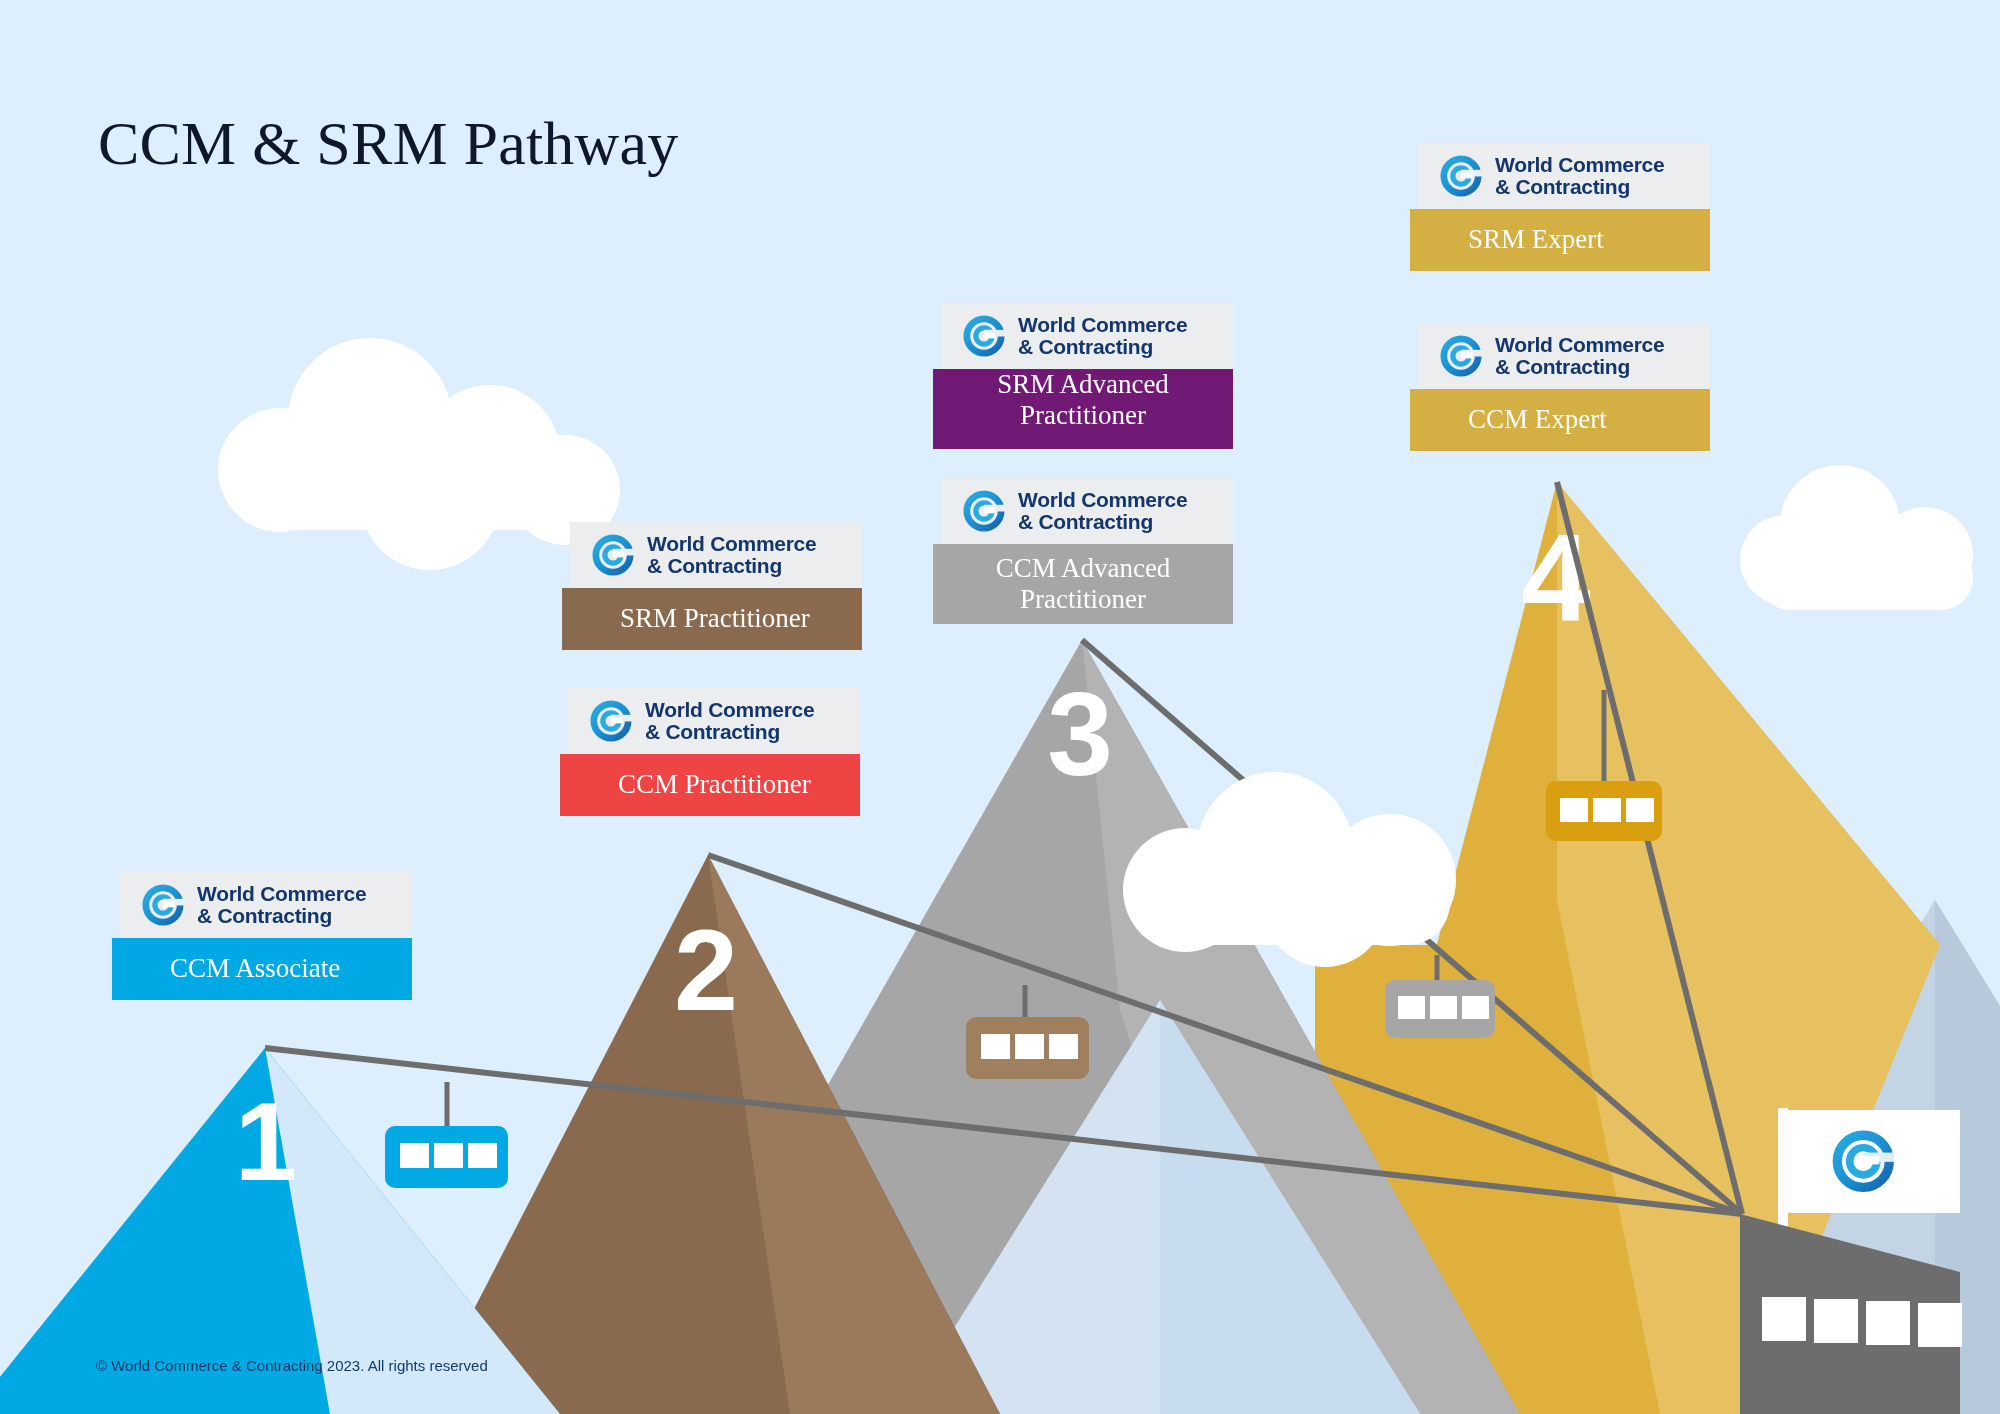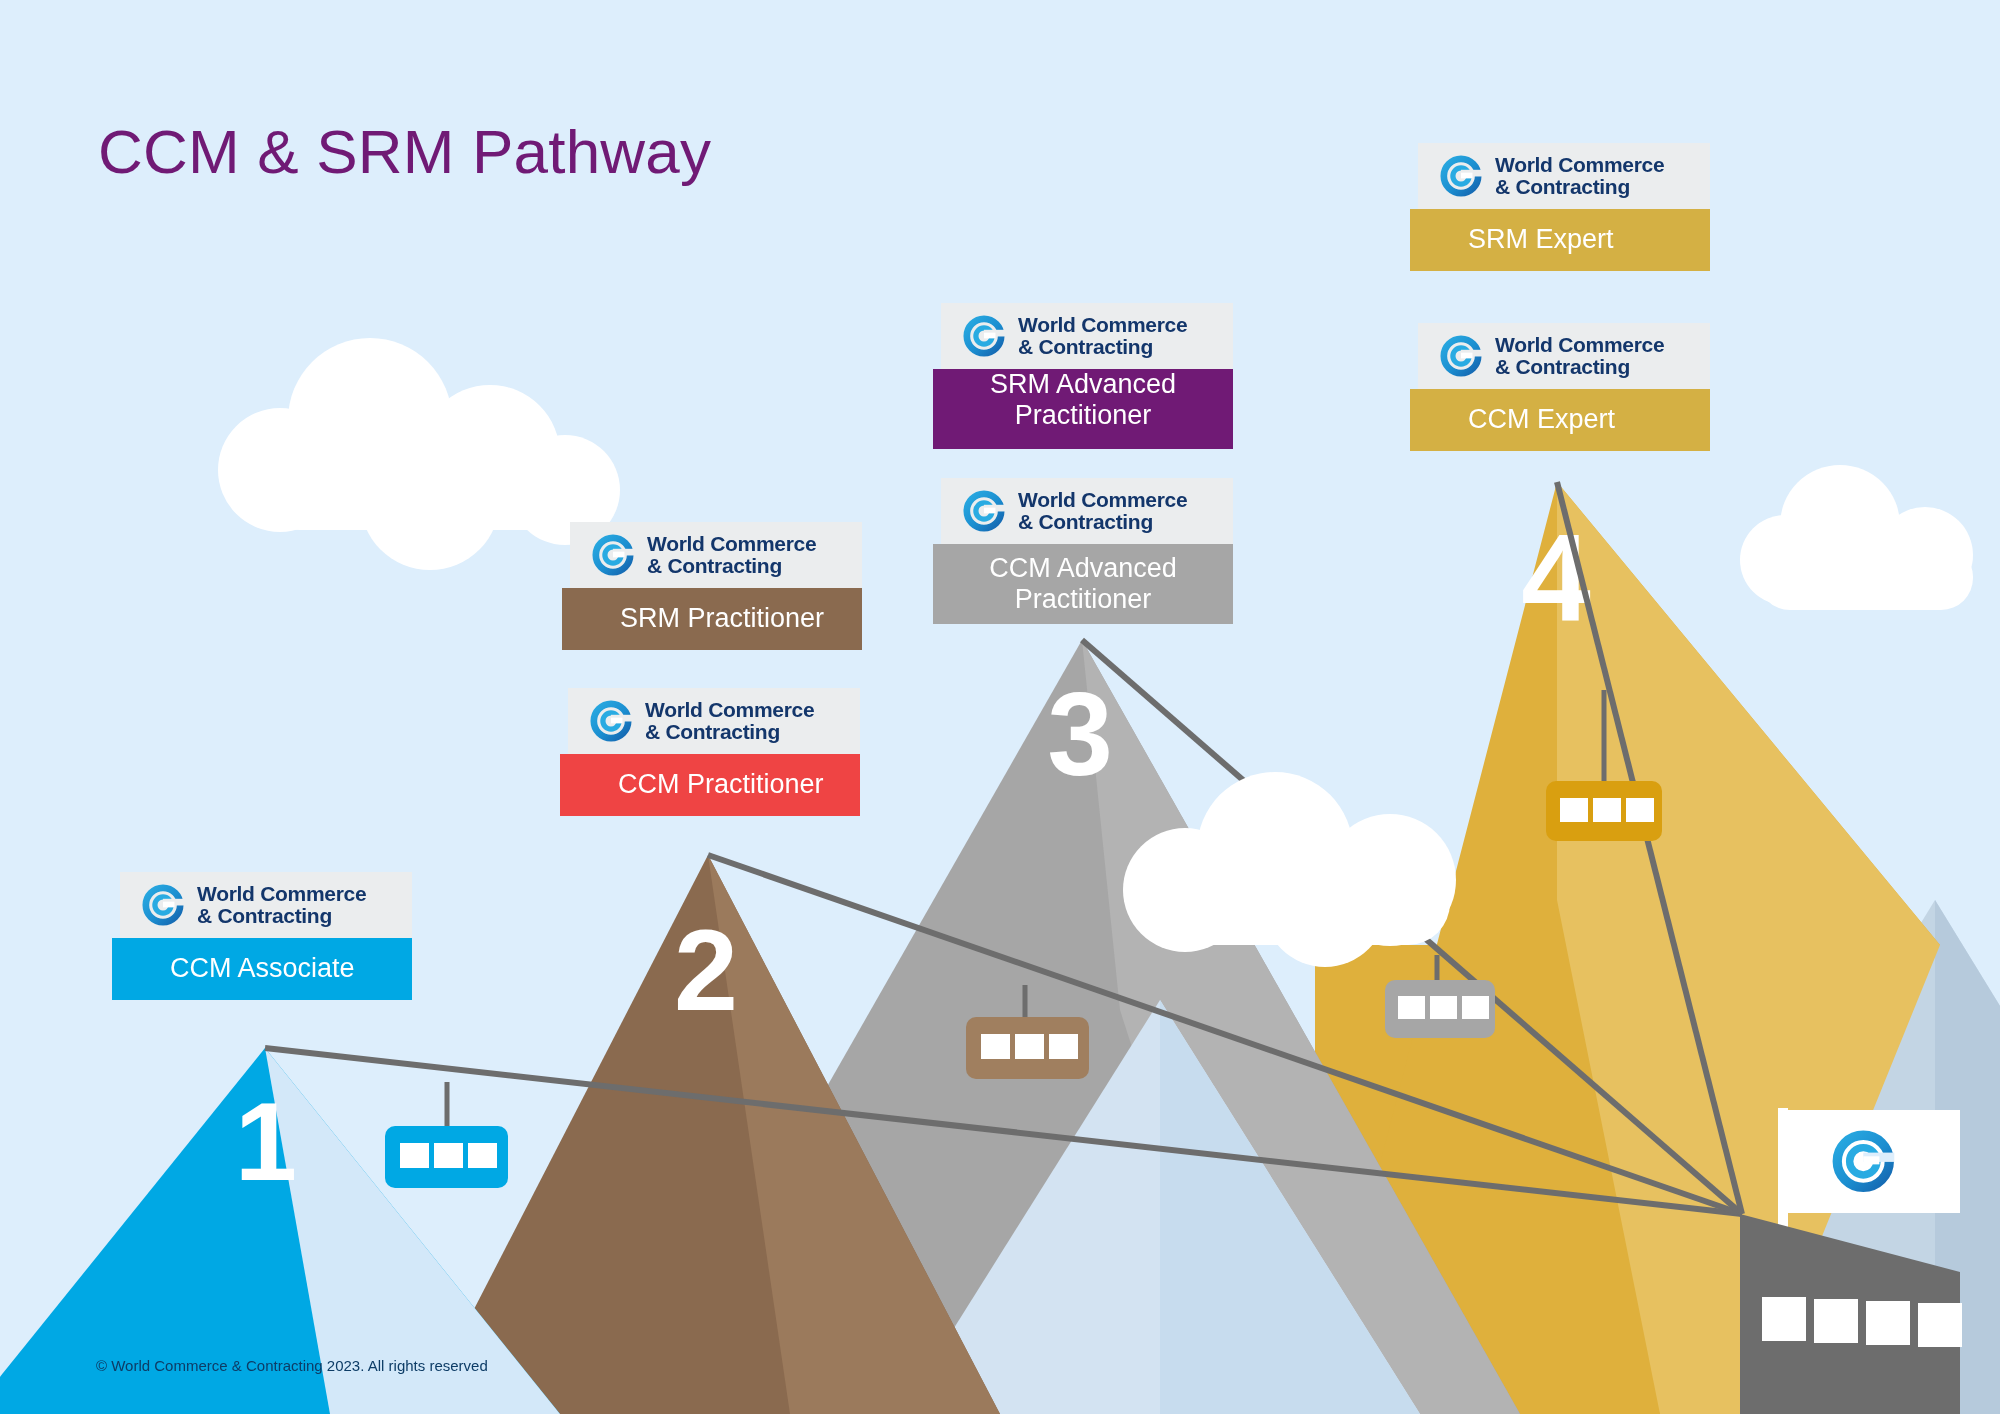--- a/index.html
+++ b/index.html
@@ -5,22 +5,22 @@
   html,body{margin:0;padding:0;background:#ffffff;}
   body{font-family:"Liberation Sans", sans-serif;}
   #stage{
     position:relative;width:2000px;height:1414px;overflow:hidden;
     background:#ddeefc;
   }
   #scene{position:absolute;inset:0;width:2000px;height:1414px;}
 
   
   .title{
-    position:absolute;left:98px;top:116px;
-    font-size:62px;color:#701a75;letter-spacing:.2px;white-space:nowrap;
+    position:absolute;left:98px;top:108px;
+    font-size:62px;color:#0f172a;letter-spacing:.2px;white-space:nowrap;font-family:Liberation Serif, serif;
   }
 
   
   .copyright{
     position:absolute;left:96px;top:1357px;
     font-size:15px;color:#0d3c66;white-space:nowrap;
   }
 
   
   .card{position:absolute;}
@@ -30,20 +30,21 @@
   }
   .card .logo-mark{flex:0 0 auto;width:42px;height:42px;margin-right:13px;}
   .card .logo-text{
     font-size:21px;line-height:1.06;color:#13366b;font-weight:bold;
     letter-spacing:-.3px;white-space:nowrap;
   }
   .card .band{
     display:flex;align-items:center;
     color:#ffffff;font-size:27px;line-height:1.16;
     box-sizing:border-box;
+    font-family:Liberation Serif, serif;
   }
   .card .band.one-line{justify-content:flex-start;padding-left:58px;}
   .card .band.two-line{justify-content:center;text-align:center;}
 
   
   .num{fill:#ffffff;font-family:"Liberation Sans", sans-serif;font-weight:bold;}
 </style>
 </head>
 <body>
 

